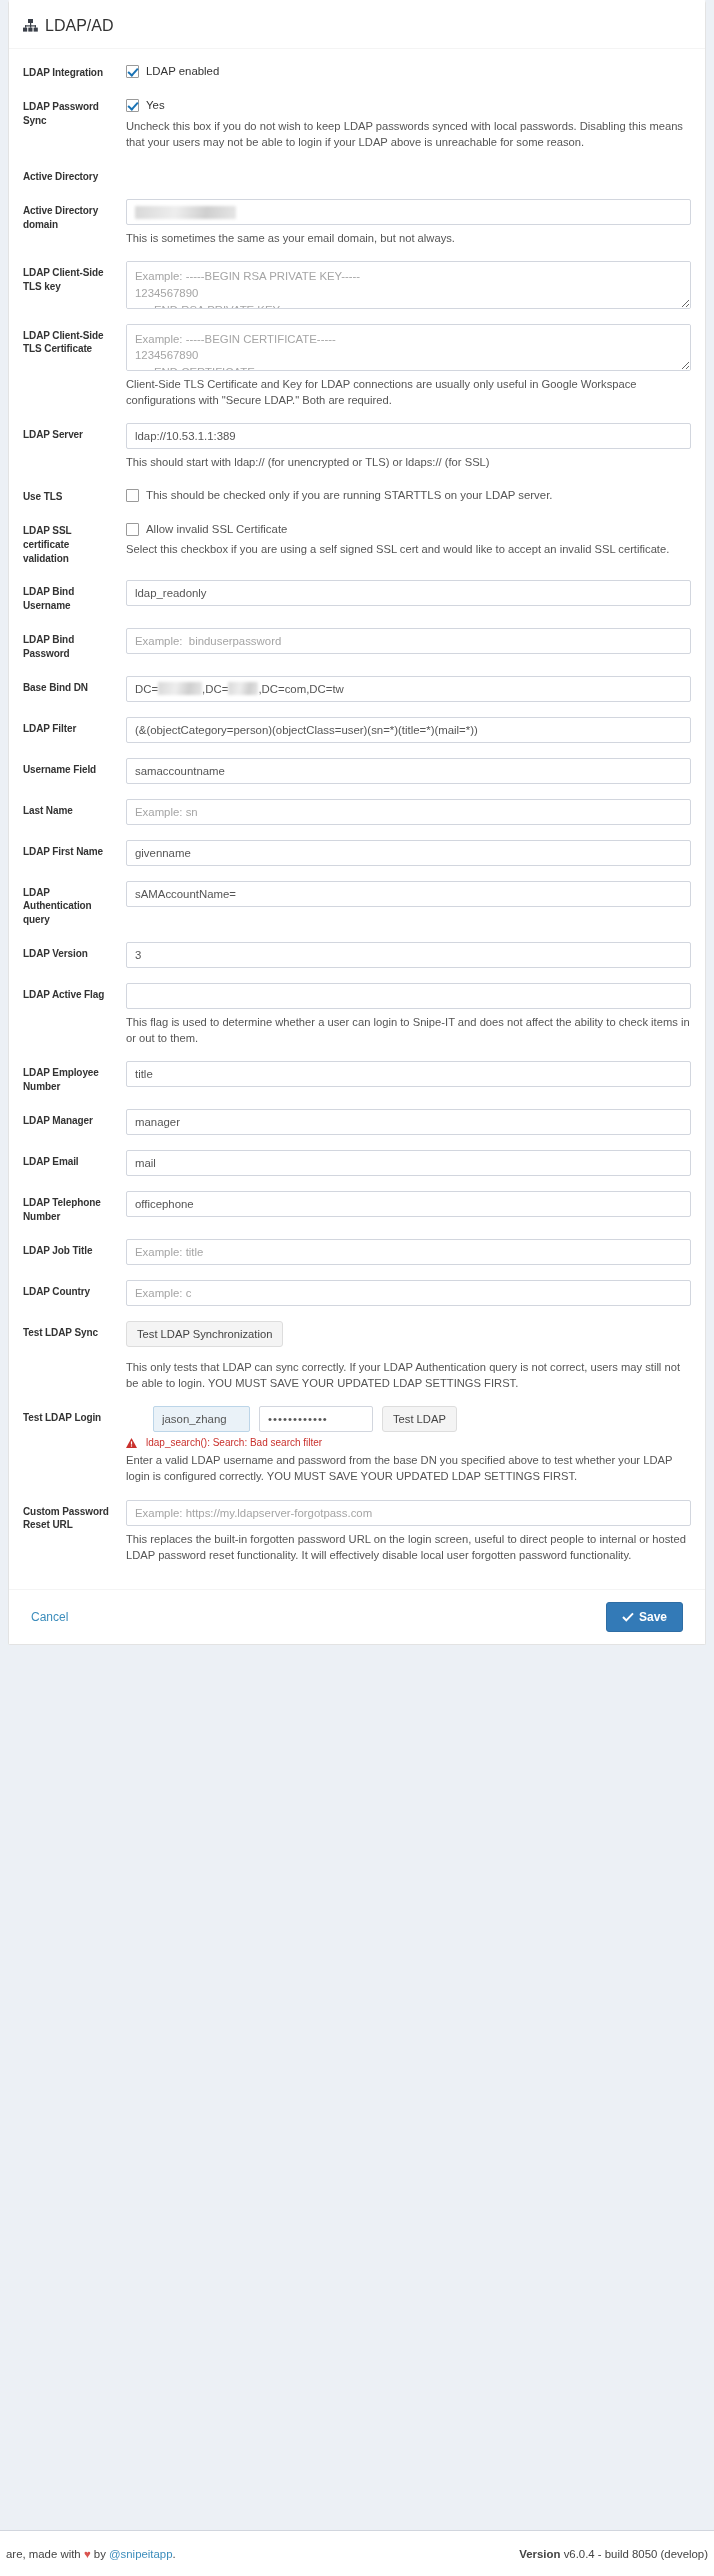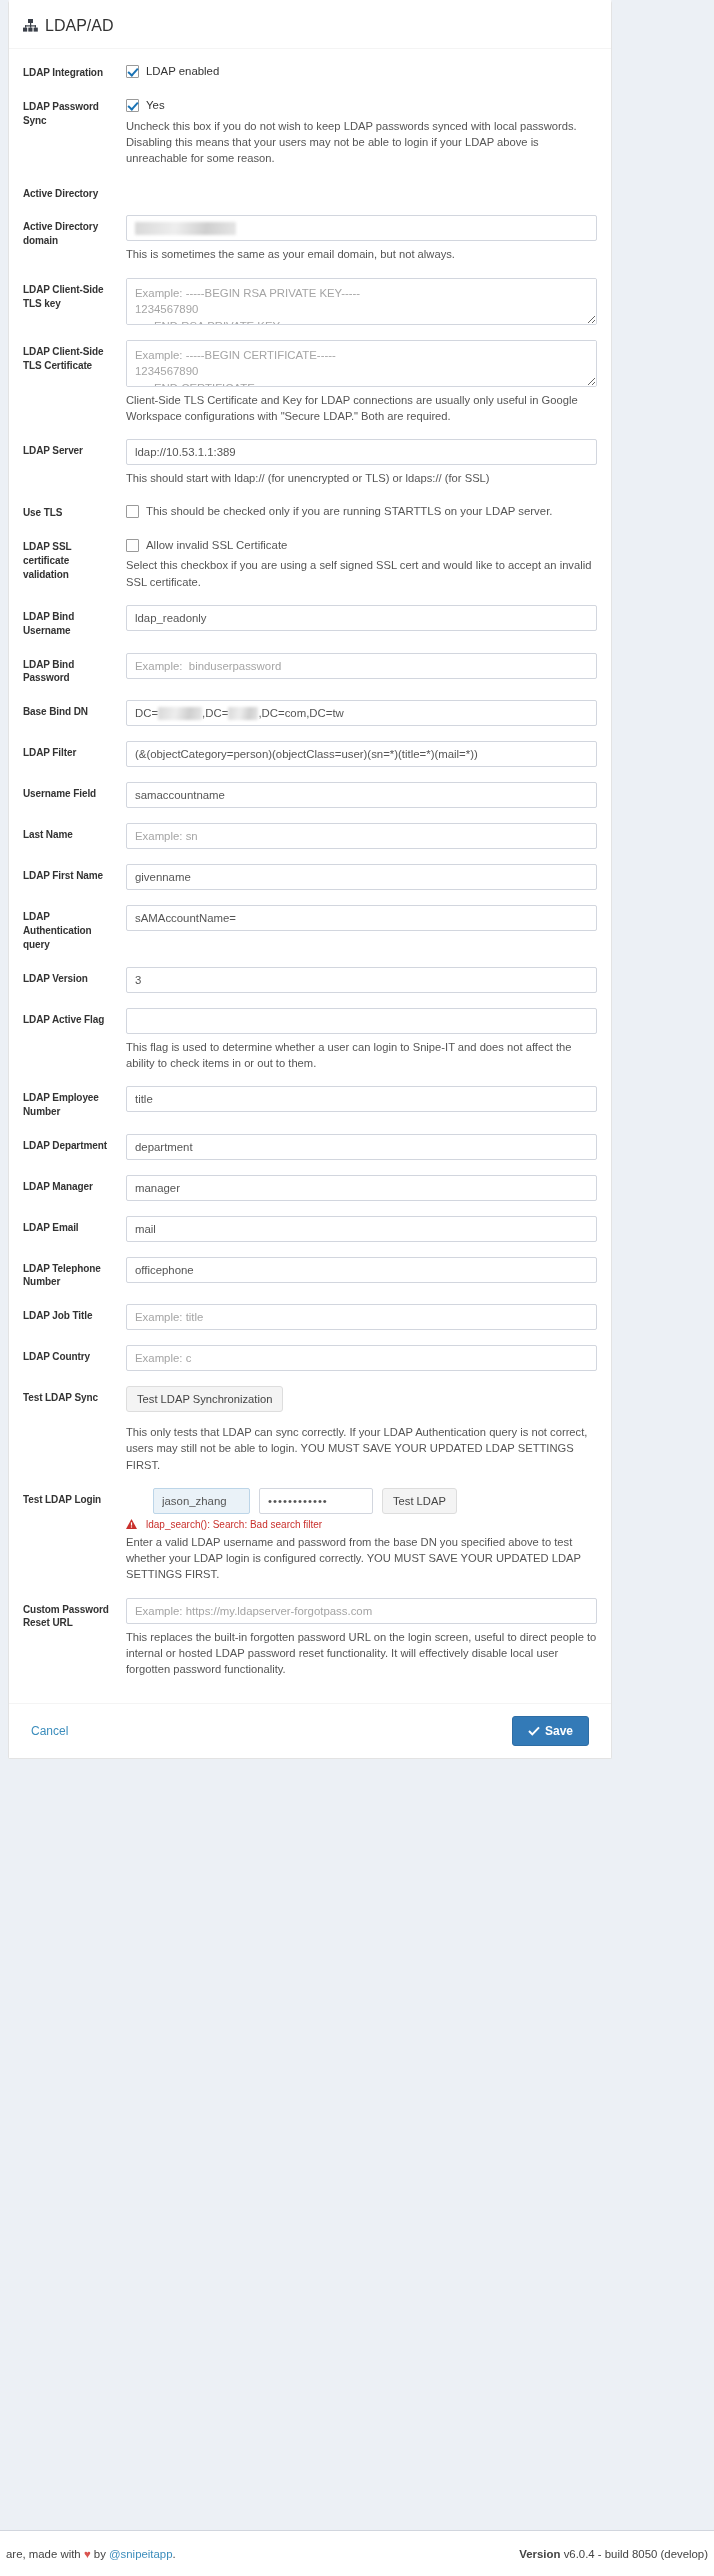--- a/index.html
+++ b/index.html
@@ -10,21 +10,21 @@
     -webkit-font-smoothing: antialiased;
   }
   body { width: 714px; }
 
   .page { width: 714px; min-height: 2576px; position: relative; background:#ecf0f5; }
 
   
   .card {
     position: absolute;
     left: 8px; top: 0px;
-    width: 604px;
+    width: 698px;
     background: #ffffff;
     border: 1px solid #e3e3e3;
     border-top: 3px solid #ffffff;
     border-radius: 2px;
   }
 
   .card-header {
     height: 46px;
     padding: 0 14px;
     display: flex;
@@ -388,26 +388,20 @@
         </div>
       </div>
 
       <div class="form-row">
         <div class="lbl">LDAP Employee Number</div>
         <div class="ctl">
           <input class="inp" value="title" style="">
         </div>
       </div>
 
-      <div class="form-row">
-        <div class="lbl">LDAP Department</div>
-        <div class="ctl">
-          <input class="inp" value="department" style="">
-        </div>
-      </div>
 
       <div class="form-row">
         <div class="lbl">LDAP Manager</div>
         <div class="ctl">
           <input class="inp" value="manager" style="">
         </div>
       </div>
 
       <div class="form-row">
         <div class="lbl">LDAP Email</div>

